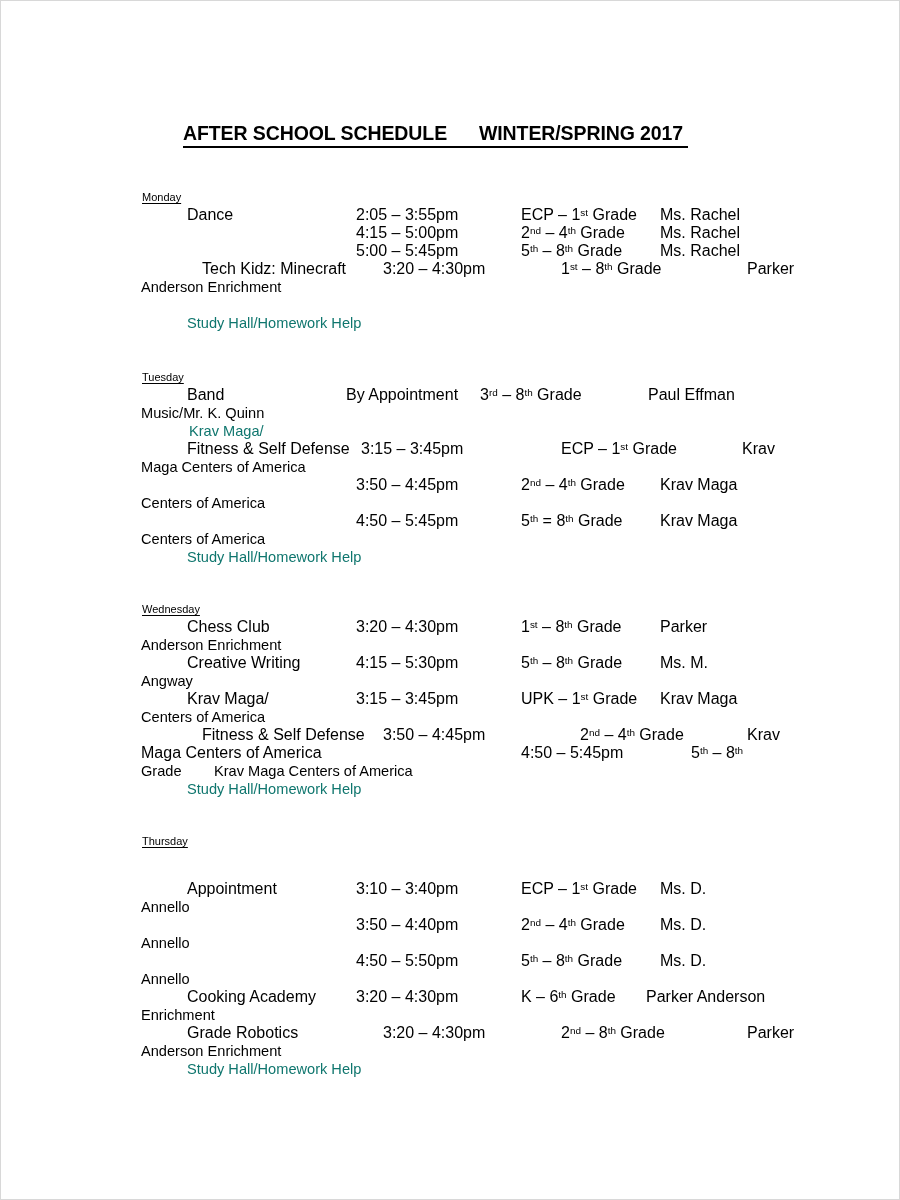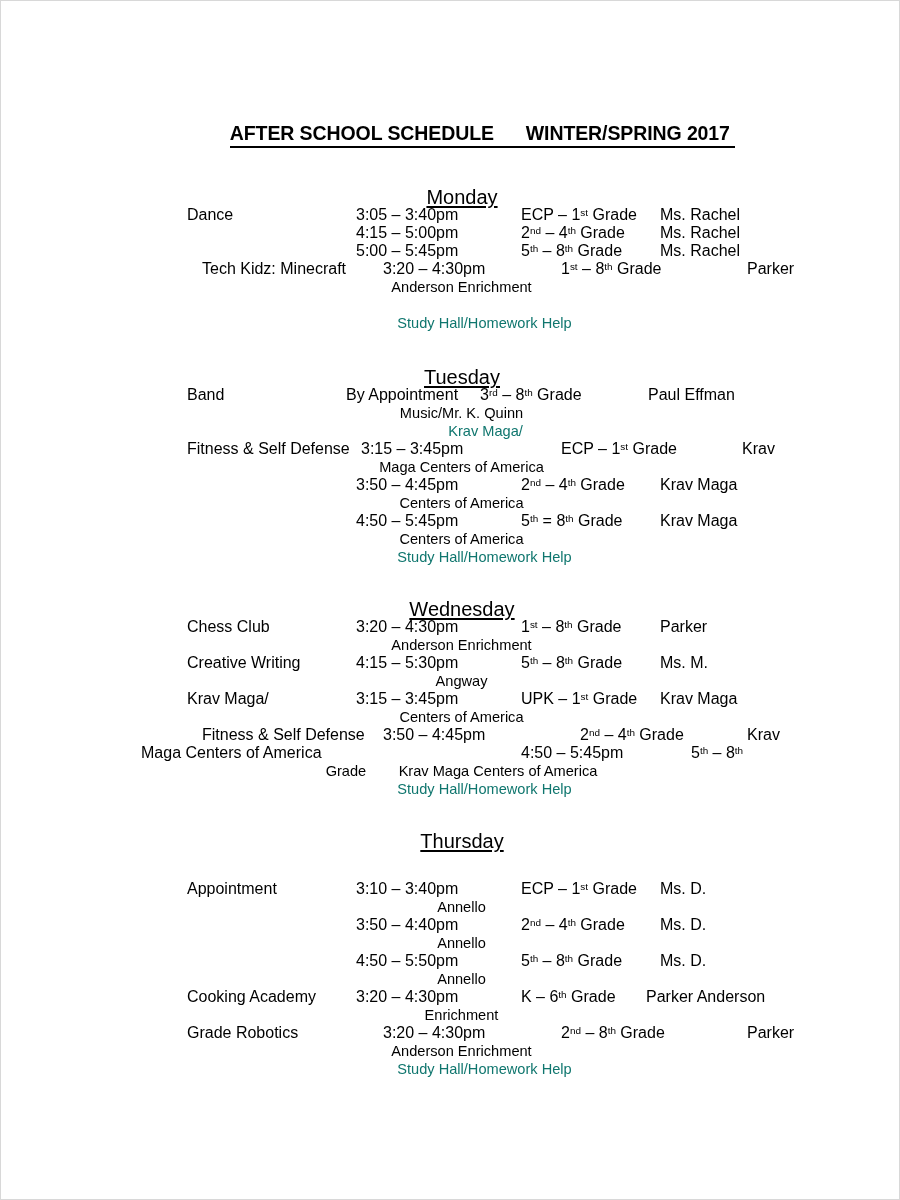--- a/index.html
+++ b/index.html
@@ -15,21 +15,20 @@
     overflow: hidden;
   }
   .page {
     position: relative;
     width: 900px;
     height: 1200px;
     background: #ffffff;
     box-sizing: border-box;
     border: 1px solid #d8d8d8;
     overflow: hidden;
-    text-align: center;
   }
   .content {
     position: absolute;
     left: 141px;
     top: 120px;
     width: 640px;
   }
 
   
   .doc-title {
@@ -49,21 +48,21 @@
     font-size: 14.6px;
     line-height: 18px;
     white-space: pre;
     color: #0f766e;
   }
   .spacer {
     height: 18px;
   }
 
   .day {
-    font-size: 20px;
+    font-size: 11px;
     line-height: 18px;
   }
   .day u {
     text-decoration: underline;
     text-underline-offset: 2px;
   }
 
   
   .row {
     font-size: 16px;
@@ -108,21 +107,21 @@
       <div class="doc-title">AFTER SCHOOL SCHEDULE      WINTER/SPRING 2017 </div>
     </div>
 
     <div class="spacer"></div>
     <div style="height:22px"></div>
 
     <div class="day"><u>Monday</u></div>
 
     <div class="row">
       <span class="c-act">Dance</span>
-      <span class="c-time">3:05 – 3:40pm</span>
+      <span class="c-time">2:05 – 3:55pm</span>
       <span class="c-grade">ECP – 1<sup>st</sup> Grade</span>
       <span class="c-inst">Ms. Rachel</span>
     </div>
     <div class="row">
       <span class="c-act"></span>
       <span class="c-time">4:15 – 5:00pm</span>
       <span class="c-grade">2<sup>nd</sup> – 4<sup>th</sup> Grade</span>
       <span class="c-inst">Ms. Rachel</span>
     </div>
     <div class="row">

